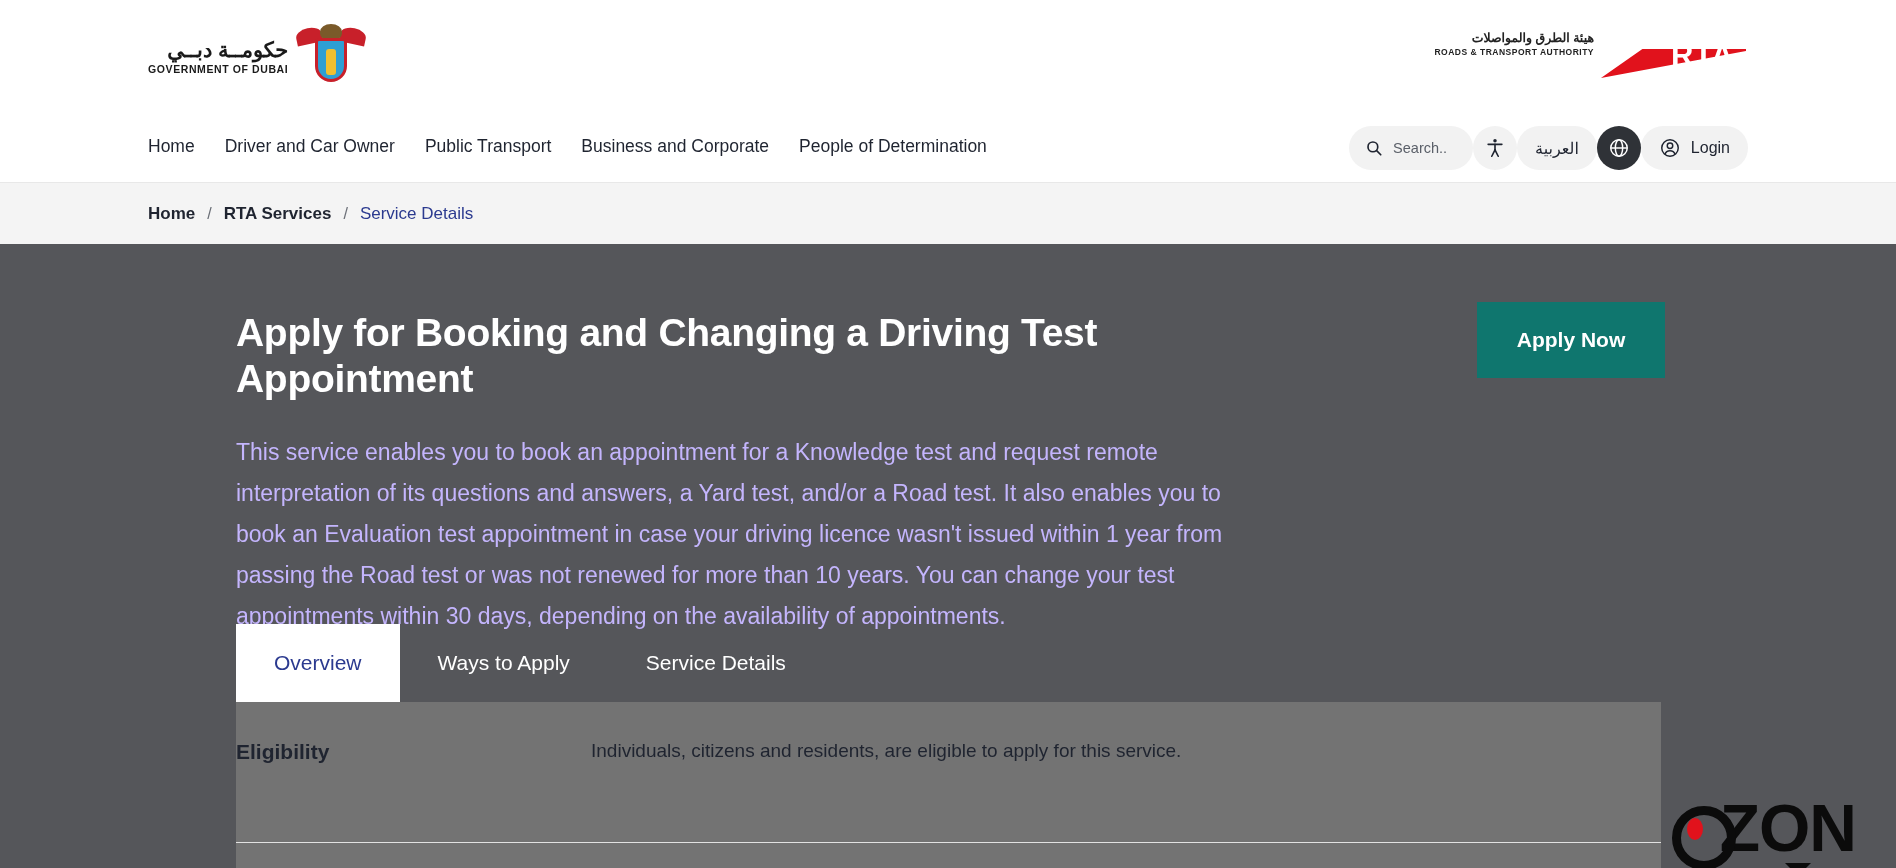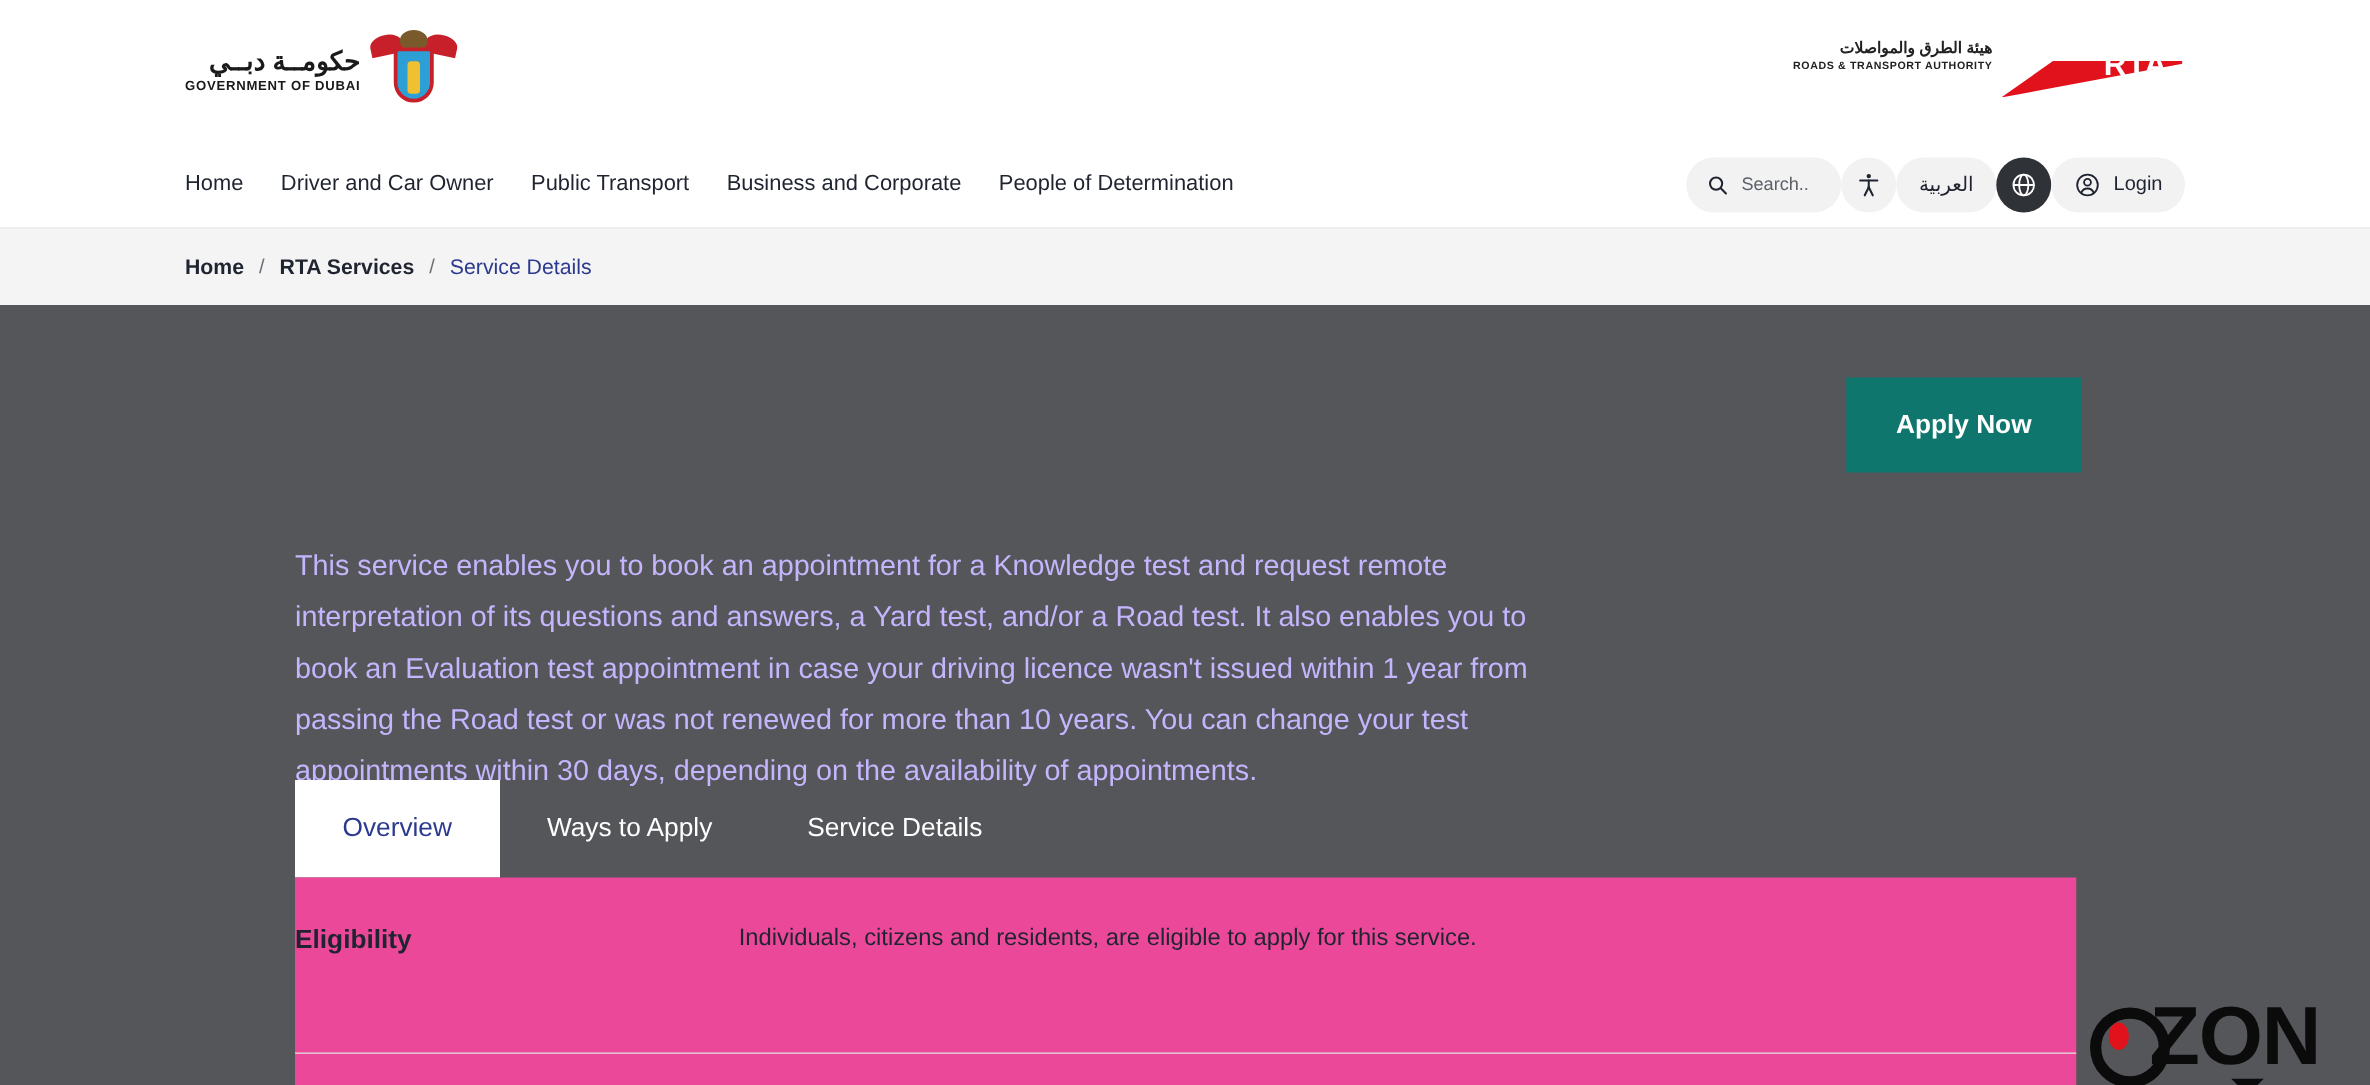--- a/index.html
+++ b/index.html
@@ -128,21 +128,21 @@
     width: 148px;
     height: 52px;
     background: #e1121c;
     clip-path: polygon(100% 0%, 100% 48%, 2% 100%, 30% 44%, 100% 44%, 100% 0%);
   }
   .rta-word {
     position: absolute;
     right: 12px;
     top: 12px;
     color: #ffffff;
-    font-size: 25px;
+    font-size: 31px;
     font-weight: bold;
     letter-spacing: 0.5px;
   }
 
   
   .nav {
     position: absolute;
     left: 148px;
     top: 136px;
     display: flex;
@@ -282,21 +282,21 @@
     color: #2b3a8f;
   }
 
   
   .content-card {
     position: absolute;
     left: 236px;
     top: 458px;
     width: 1425px;
     height: 166px;
-    background: #ec4899;
+    background: #737373;
   }
   .row {
     display: flex;
     padding: 38px 0 0 0;
     margin: 0 0 0 0;
   }
   .row-label {
     width: 355px;
     padding-left: 0;
     font-size: 21px;
@@ -450,20 +450,21 @@
 
   <div class="breadcrumb">
     <span class="crumb bold">Home</span>
     <span class="crumb-sep">/</span>
     <span class="crumb bold">RTA Services</span>
     <span class="crumb-sep">/</span>
     <span class="crumb link">Service Details</span>
   </div>
 
   <div class="hero">
+    <h1 class="hero-title">Apply for Booking and Changing a Driving Test Appointment</h1>
     <p class="hero-desc">This service enables you to book an appointment for a Knowledge test and request remote interpretation of its questions and answers, a Yard test, and/or a Road test. It also enables you to book an Evaluation test appointment in case your driving licence wasn't issued within 1 year from passing the Road test or was not renewed for more than 10 years. You can change your test appointments within 30 days, depending on the availability of appointments.</p>
     <button class="apply-btn">Apply Now</button>
 
     <div class="tabs">
       <div class="tab active">Overview</div>
       <div class="tab">Ways to Apply</div>
       <div class="tab">Service Details</div>
     </div>
 
     <div class="content-card">

